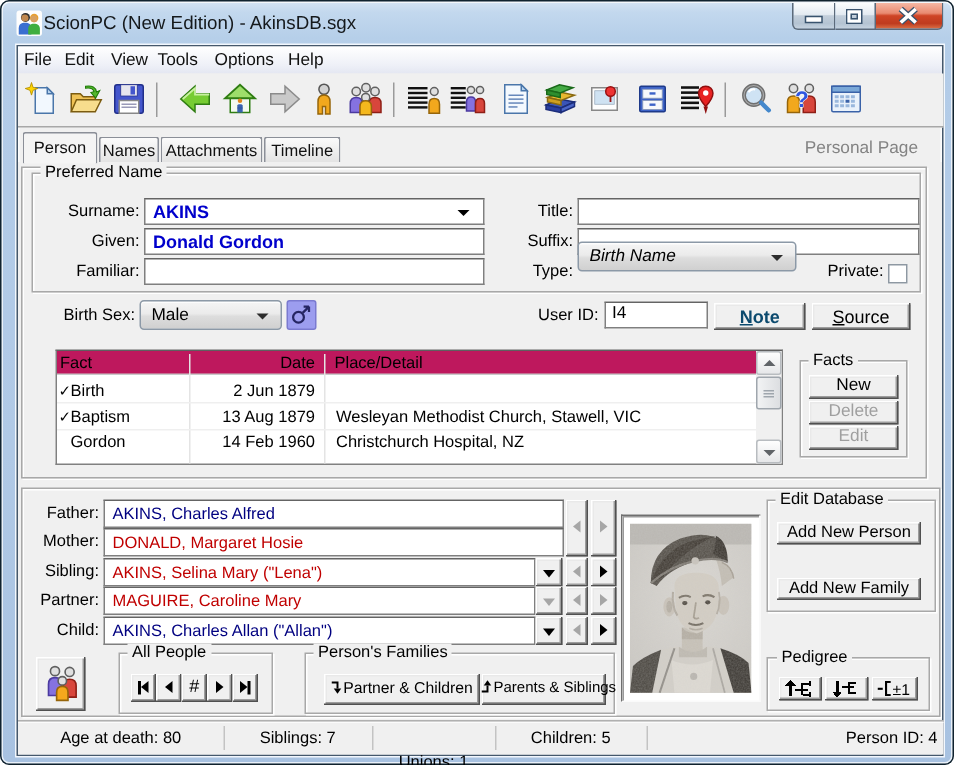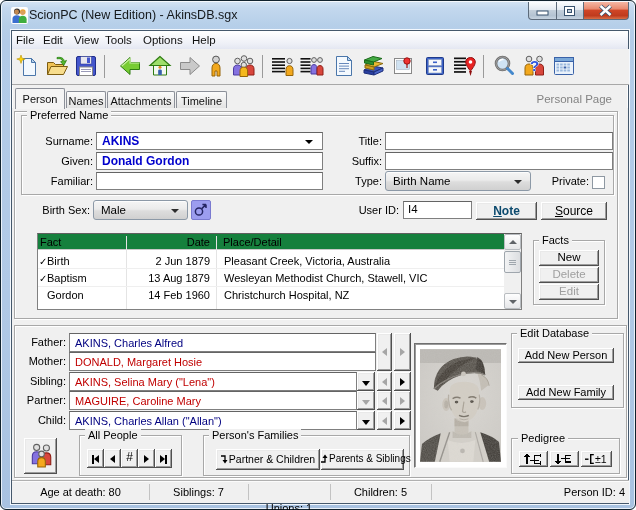--- a/index.html
+++ b/index.html
@@ -262,21 +262,21 @@
       <span class="lab" style="left:0px;top:47px;width:81px;">Given:</span>
       <div class="field" style="left:84px;top:44px;width:227px;height:18px;color:#0000cc;font-weight:bold;padding:1px 0 0 5px;">Donald Gordon</div>
       <span class="lab" style="left:0px;top:67px;width:81px;">Familiar:</span>
       <div class="field" style="left:84px;top:64px;width:227px;height:18px;"></div>
 
       <span class="lab" style="left:280px;top:27px;width:90px;">Title:</span>
       <div class="field" style="left:373px;top:24px;width:228px;height:18px;"></div>
       <span class="lab" style="left:280px;top:47px;width:90px;">Suffix:</span>
       <div class="field" style="left:373px;top:44px;width:228px;height:18px;"></div>
       <span class="lab" style="left:280px;top:67px;width:90px;">Type:</span>
-      <div class="w7combo" style="left:373px;top:63px;width:146px;height:20px;">
+      <div class="w7combo" style="left:373px;top:53px;width:146px;height:20px;font-style:italic;">
           <span style="position:absolute;left:7px;top:3px;">Birth Name</span>
           <span class="cmbarr7"></span>
         </div>
       <span class="lab" style="left:490px;top:67px;width:87px;">Private:</span>
       <div class="abs" style="left:580px;top:68px;width:13px;height:13px;background:#fff;border:1px solid #8e98a2;"></div>
 
       <span class="lab" style="left:0px;top:96px;width:78px;">Birth Sex:</span>
       <div class="w7combo" style="left:81px;top:92px;width:95px;height:20px;">
           <span style="position:absolute;left:7px;top:3px;">Male</span>
           <span class="cmbarr7"></span>
@@ -284,34 +284,33 @@
       <div class="abs" style="left:179px;top:92px;width:20px;height:20px;background:#9c9def;border:1px solid #7a7ad0;border-radius:2px;"><svg width="18" height="18" viewBox="0 0 18 18">
             <circle cx="7" cy="10.5" r="3.6" fill="none" stroke="#252563" stroke-width="1.5"></circle>
             <path d="M9.8 7.6L14 3.4M14 3.4h-3.6M14 3.4V7" stroke="#252563" stroke-width="1.5" fill="none"></path>
           </svg></div>
       <span class="lab" style="left:280px;top:96px;width:107px;">User ID:</span>
       <div class="field" style="left:391px;top:93px;width:69px;height:18px;padding:1px 0 0 4px;font-size:11.5px;">I4</div>
       <div class="btn" style="left:464px;top:94px;width:61px;height:18px;line-height:18px;font-weight:bold;color:#0c4a6e;font-size:12px;"><u>N</u>ote</div>
       <div class="btn" style="left:529px;top:94px;width:66px;height:18px;line-height:18px;font-size:12px;"><u>S</u>ource</div>
 
       <div class="abs" id="facttable" style="left:25px;top:125px;width:485px;height:77px;background:#fff;border:1px solid #808080;border-top-color:#5f5f5f;font-size:11px;">
-        <div class="abs" style="left:0;top:0;width:466px;height:16px;background:#15803d;border-bottom:1px solid #c9c9c9;">
+        <div class="abs" style="left:0;top:0;width:466px;height:16px;background:#be185d;border-bottom:1px solid #c9c9c9;">
           <span class="abs" style="left:2px;top:2px;">Fact</span>
           <span class="abs" style="left:90px;top:2px;width:82px;text-align:right;">Date</span>
           <span class="abs" style="left:185px;top:2px;">Place/Detail</span>
         </div>
         <div class="abs" style="left:88px;top:2px;width:1px;height:73px;background:#e4e4e4;"></div>
         <div class="abs" style="left:178px;top:2px;width:1px;height:73px;background:#e4e4e4;"></div>
         <div class="abs" style="left:0;top:34px;width:466px;height:1px;background:#efefef;"></div>
         <div class="abs" style="left:0;top:52px;width:466px;height:1px;background:#efefef;"></div>
         <div class="abs" style="left:0;top:19px;width:466px;height:17px;line-height:17px;">
           <span class="abs" style="left:1px;font-size:10px;">✓</span>
             <span class="abs" style="left:9px;">Birth</span>
           <span class="abs" style="left:90px;width:82px;text-align:right;">2 Jun 1879</span>
-          <span class="abs" style="left:186px;">Pleasant Creek, Victoria, Australia</span>
         </div>
         <div class="abs" style="left:0;top:36px;width:466px;height:17px;line-height:17px;">
           <span class="abs" style="left:1px;font-size:10px;">✓</span>
             <span class="abs" style="left:9px;">Baptism</span>
           <span class="abs" style="left:90px;width:82px;text-align:right;">13 Aug 1879</span>
           <span class="abs" style="left:186px;">Wesleyan Methodist Church, Stawell, VIC</span>
         </div>
         <div class="abs" style="left:0;top:53px;width:466px;height:17px;line-height:17px;">
           <span class="abs" style="left:9px;">Gordon</span>
           <span class="abs" style="left:90px;width:82px;text-align:right;">14 Feb 1960</span>

